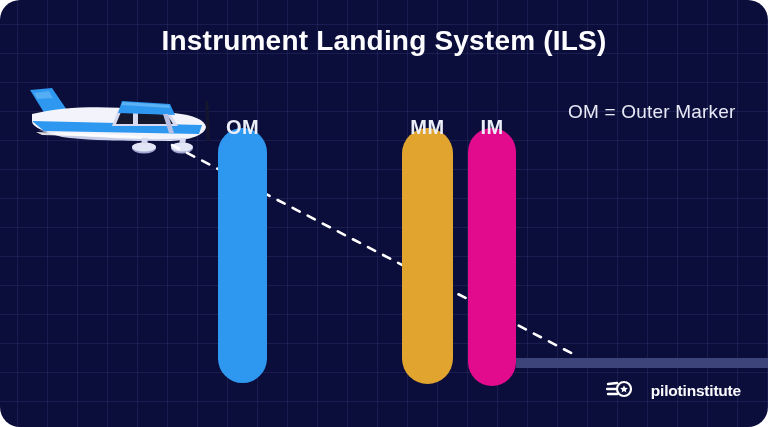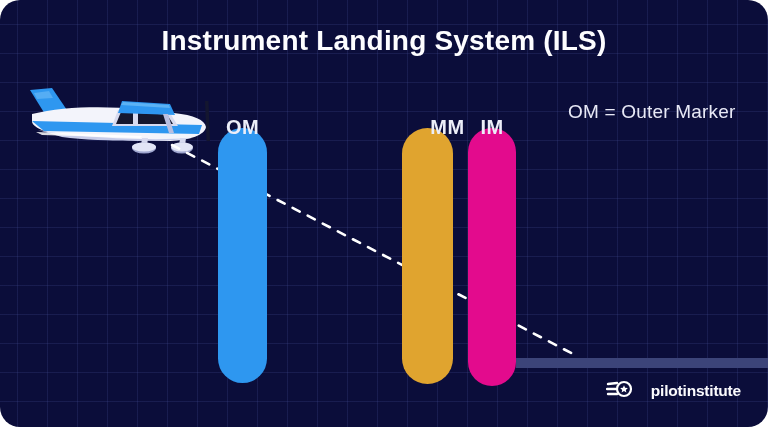--- a/index.html
+++ b/index.html
@@ -24,21 +24,21 @@
   .glide{position:absolute;left:0;top:0;width:768px;height:427px;pointer-events:none;}
   .bar{position:absolute;border-radius:26px;}
   .bar.om{left:218px;top:128px;width:49px;height:255px;background:#2e97f0;}
   .bar.mm{left:402px;top:128px;width:51px;height:256px;background:#e0a42f;}
   .bar.im{left:468px;top:128px;width:48px;height:258px;background:#e30b8d;}
   .bar-label{
     position:absolute;top:98px;height:22px;line-height:22px;
     text-align:center;color:#eceef8;font-size:20px;font-weight:700;letter-spacing:0.5px;margin-top:18px;
   }
   .bar-label.om{left:218px;width:49px;}
-  .bar-label.mm{left:422px;width:51px;}
+  .bar-label.mm{left:402px;width:51px;}
   .bar-label.im{left:468px;width:48px;}
   .legend{
     position:absolute;left:568px;top:100px;
     color:#e8e9f6;font-size:19px;line-height:23.5px;font-weight:400;
     letter-spacing:0.2px;white-space:nowrap;
   }
   .runway{position:absolute;left:516px;top:358px;width:252px;height:10px;background:#3c4479;}
   .logo{
     position:absolute;right:27px;top:378px;height:22px;
     display:flex;align-items:flex-end;gap:18px;

